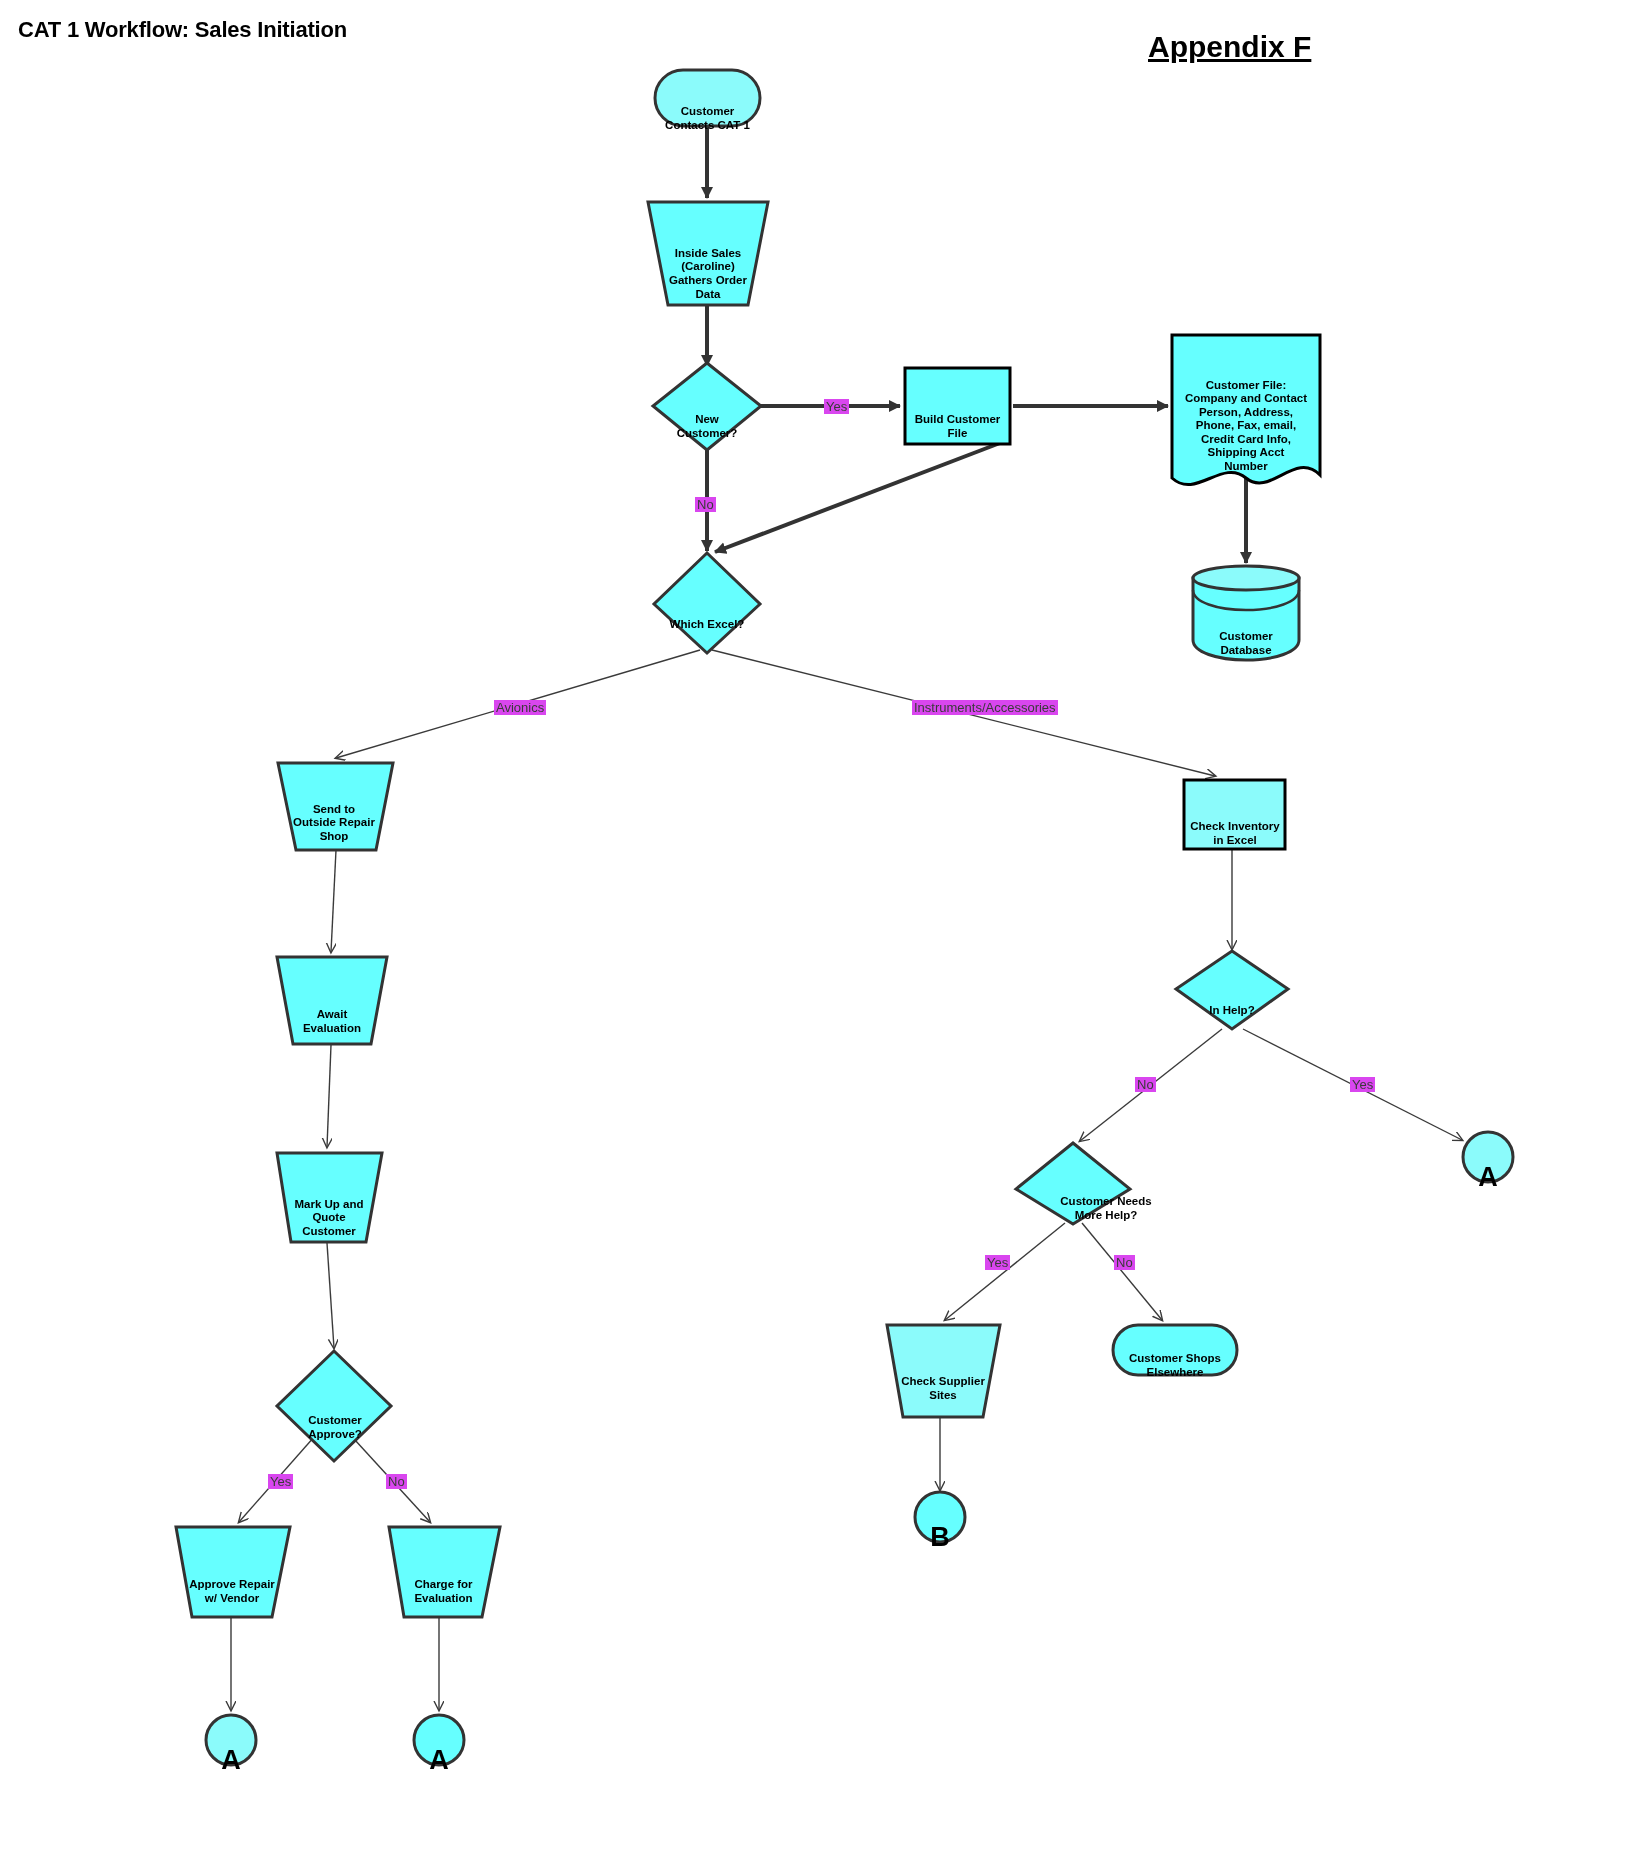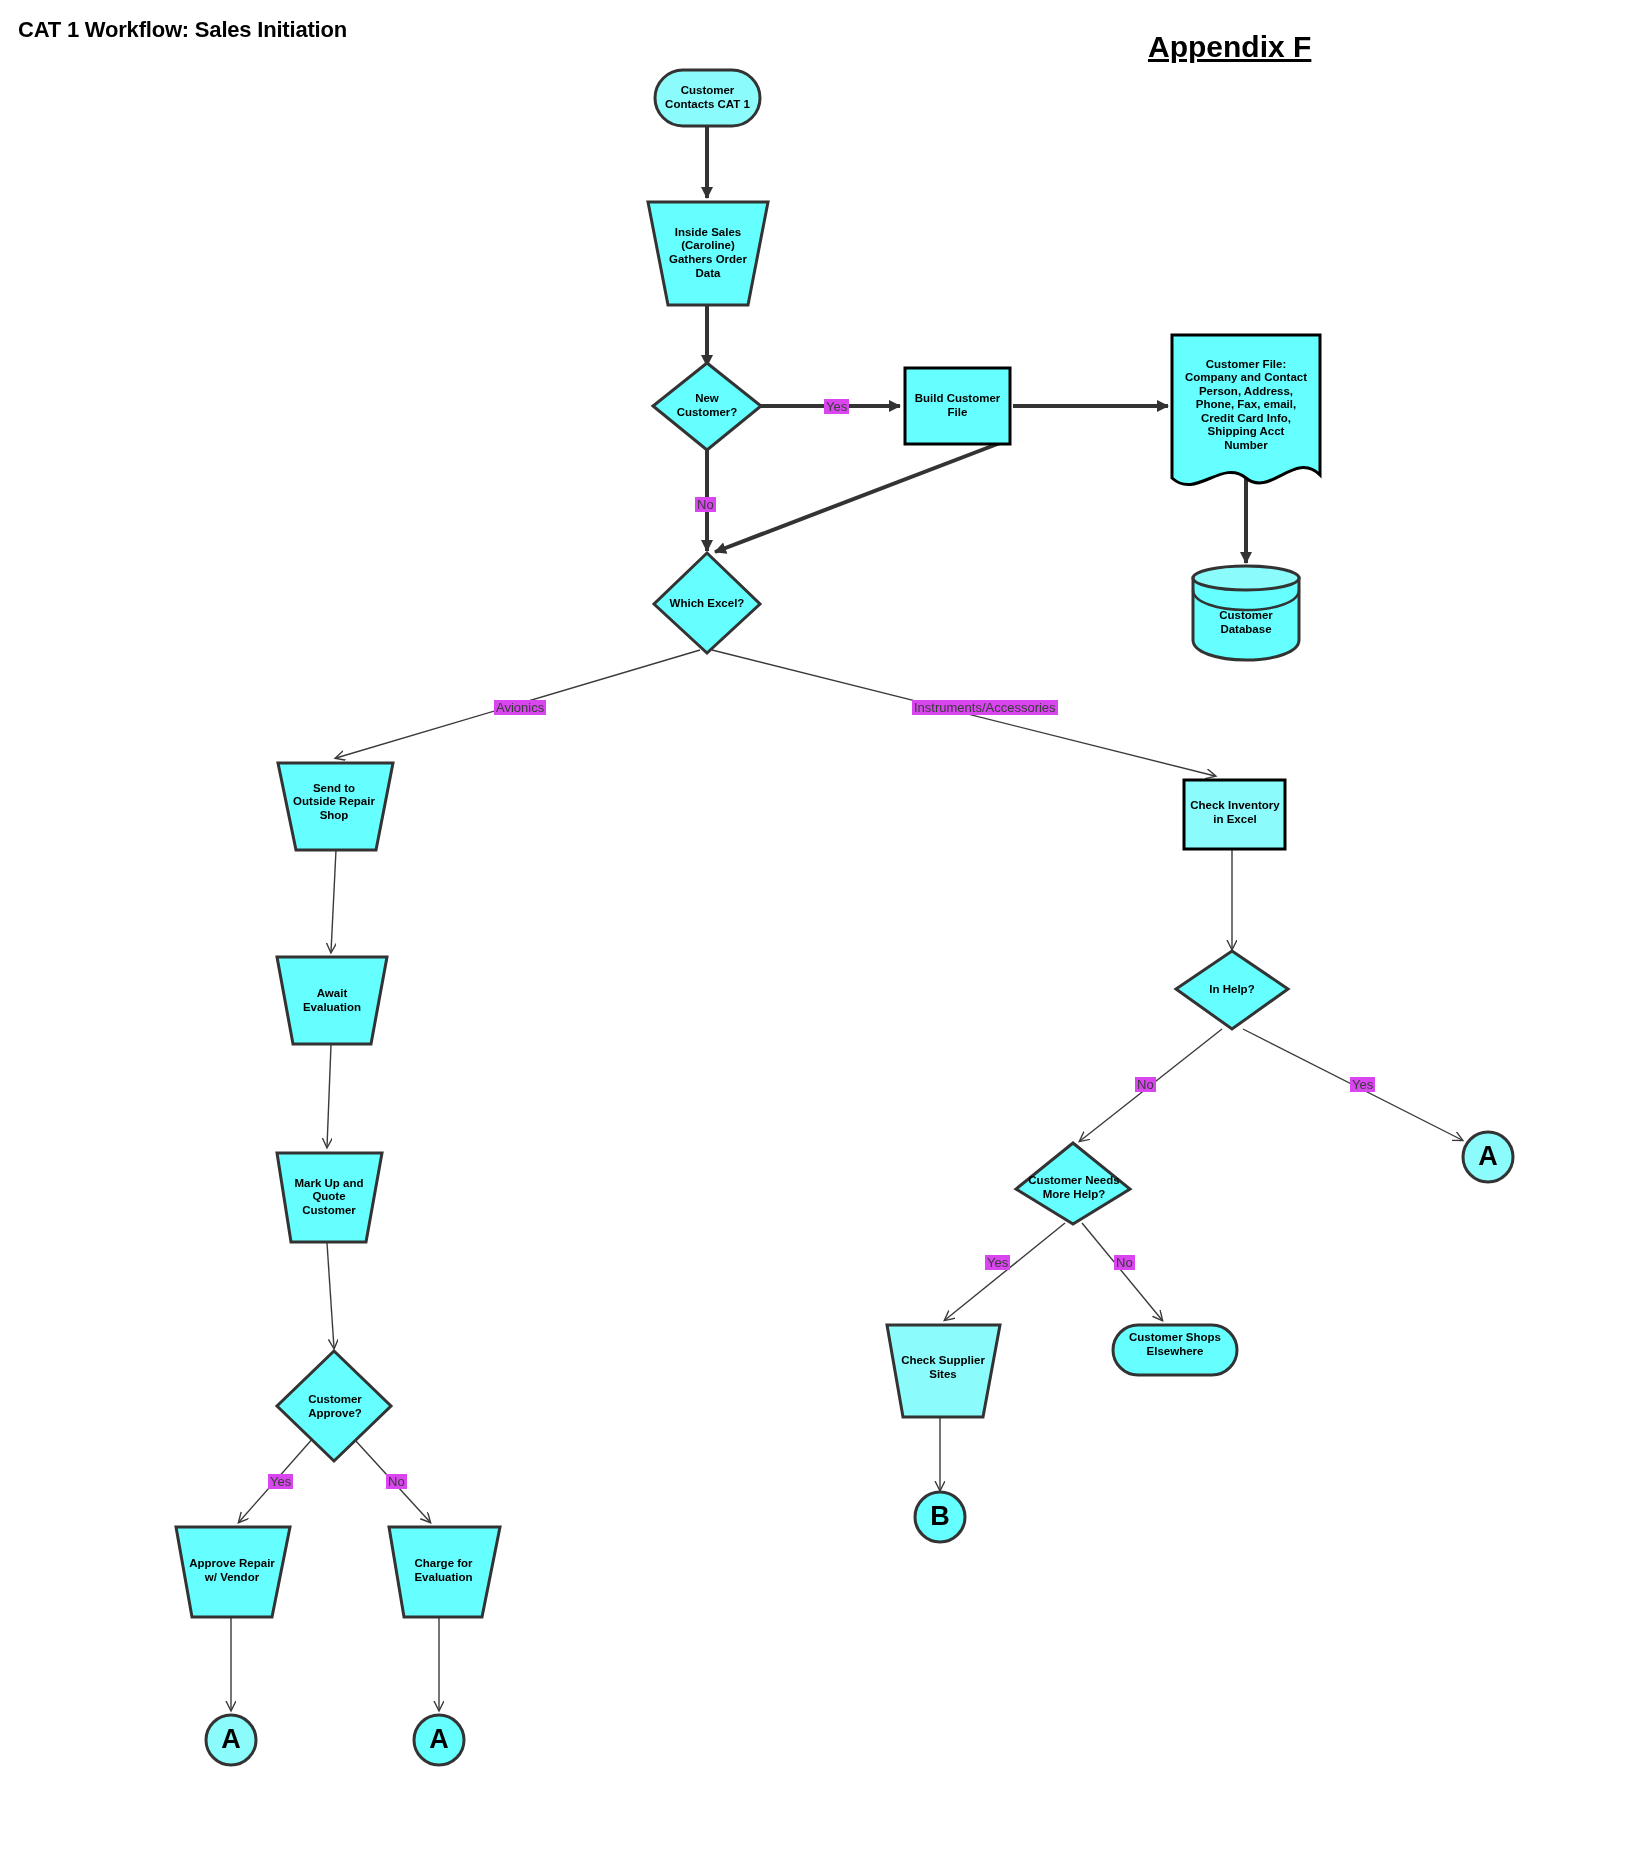--- a/index.html
+++ b/index.html
@@ -45,20 +45,21 @@
     position: absolute;
     display: flex;
     align-items: center;
     justify-content: center;
     text-align: center;
     color: #000000;
     font-weight: bold;
     line-height: 1.18;
     pointer-events: none;
     z-index: 5;
+    margin-top: 21px;
   }
   .edge-label {
     position: absolute;
     font-size: 13px;
     color: #3a3a3a;
     font-weight: normal;
     white-space: nowrap;
     z-index: 6;
     background: #d946ef;
     padding: 0 2px;
@@ -206,21 +207,21 @@
 <div class="node-label conn-letter" style="left:206px; top:1715px; width:50px; height:50px;">A</div>
 
 <div class="node-label conn-letter" style="left:414px; top:1715px; width:50px; height:50px;">A</div>
 
 <div class="node-label" style="left:1180px; top:789px; width:110px; height:48px; font-size:11.5px;">Check Inventory<br>in Excel</div>
 
 <div class="node-label" style="left:1182px; top:978px; width:100px; height:24px; font-size:11.5px;">In Help?</div>
 
 <div class="node-label conn-letter" style="left:1463px; top:1132px; width:50px; height:50px;">A</div>
 
-<div class="node-label" style="left:1012px; top:1165px; width:124px; height:46px; font-size:11.5px;">Customer Needs<br>More Help?</div>
+<div class="node-label" style="left:1044px; top:1165px; width:124px; height:46px; font-size:11.5px;">Customer Needs<br>More Help?</div>
 
 <div class="node-label" style="left:884px; top:1345px; width:118px; height:46px; font-size:11.5px;">Check Supplier<br>Sites</div>
 
 <div class="node-label" style="left:1110px; top:1325px; width:130px; height:40px; font-size:11.5px;">Customer Shops<br>Elsewhere</div>
 
 <div class="node-label conn-letter" style="left:915px; top:1492px; width:50px; height:50px;">B</div>
 
 <div class="edge-label" style="left:824px; top:399px;">Yes</div>
 
 <div class="edge-label" style="left:695px; top:497px;">No</div>

